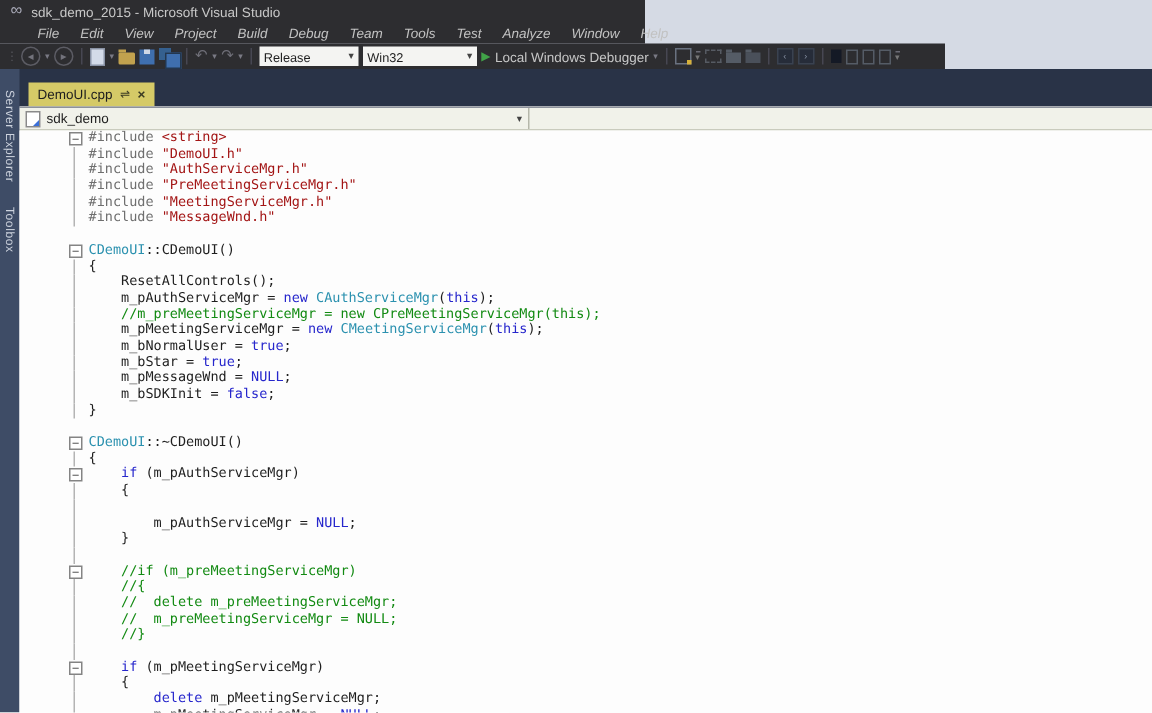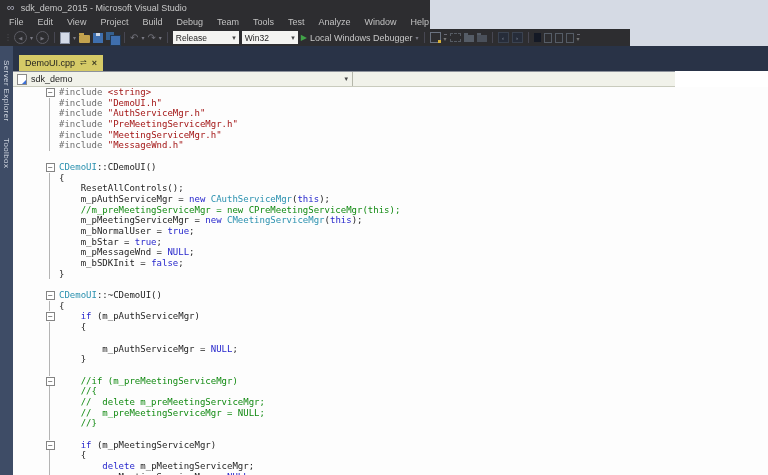--- a/index.html
+++ b/index.html
@@ -6,21 +6,21 @@
   .screen{position:relative;width:768px;height:475px;overflow:hidden;
     font-family:"Liberation Sans",sans-serif;background:#fff;
     -webkit-font-smoothing:antialiased;}
 
   
   .corner{position:absolute;left:0;top:0;width:768px;height:46px;background:var(--corner);}
   .titlemenu{position:absolute;left:0;top:0;width:430px;height:29px;background:var(--chrome);}
   .titlebar{height:15px;display:flex;align-items:center;padding-left:7px;gap:6px;}
   .vs-logo{color:#a9aab8;font-size:11px;line-height:9px;}
   .title-text{font-size:9px;color:#c8c8c8;white-space:nowrap;}
-  .menubar{height:14px;display:flex;align-items:center;padding-left:2px;}
+  .menubar{height:14px;display:flex;align-items:center;padding-left:18px;font-style:italic;}
   .menu-item{font-size:9px;color:#c2c2c2;padding:0 7px;white-space:nowrap;cursor:default;}
 
   .toolbar{position:absolute;left:0;top:29px;width:630px;height:17px;background:var(--chrome);
     display:flex;align-items:center;gap:3px;padding-left:4px;box-sizing:border-box;}
   .grip{color:#55555c;font-size:8px;letter-spacing:-1px;}
   .tsep{width:1px;height:11px;background:#474752;margin:0 2px;flex:none;}
   .circle-btn{width:11px;height:11px;border:1px solid #5c5c64;border-radius:50%;color:#73737c;
     font-size:5px;display:flex;align-items:center;justify-content:center;flex:none;}
   .caret{font-size:6px;color:#7a7a84;line-height:6px;}
   .caret-dark{font-size:7px;color:#444;line-height:7px;}
@@ -52,21 +52,21 @@
 
   
   .tabband{position:absolute;left:0;top:46px;width:768px;height:25px;background:var(--band);}
   .tab{position:absolute;left:19px;bottom:0;height:16px;background:var(--tab_active);
     display:flex;align-items:center;padding:0 6px;gap:5px;color:var(--tab_text);}
   .tab .lbl{font-size:9px;white-space:nowrap;}
   .tab .pin{font-size:8px;line-height:8px;color:#3a3a22;}
   .tab .close{font-size:9px;line-height:8px;color:#3a3a22;font-weight:bold;}
 
   
-  .navbar{position:absolute;left:13px;top:71px;width:662px;height:16px;background:var(--navbar);
+  .navbar{position:absolute;left:13px;top:71px;width:755px;height:16px;background:var(--navbar);
     border-top:1px solid #8d929b;border-bottom:1px solid #c9cbbd;box-sizing:border-box;display:flex;text-align:center;}
   .nav-combo{display:flex;align-items:center;font-size:9px;color:#1e1e1e;box-sizing:border-box;}
   .nav-combo .nav-caret{margin-left:auto;padding-right:4px;font-size:7px;color:#444;}
   .nc1{width:340px;padding-left:4px;gap:4px;border-right:1px solid #b5b7aa;}
   .nc2{flex:1;padding-left:6px;border-right:1px solid #b5b7aa;}
   .nc3{width:64px;}
   .proj-icon{width:8px;height:9px;background:#fff;border:1px solid #8a8a8a;position:relative;flex:none;}
   .proj-icon i{position:absolute;right:0;bottom:0;border-left:4px solid transparent;border-bottom:4px solid #3a6fd8;}
 
   
@@ -131,21 +131,21 @@
     <span class="tsep"></span>
     <span class="undo">↶</span>
     <span class="caret">▾</span>
     <span class="undo">↷</span>
     <span class="caret">▾</span>
     <span class="tsep"></span>
     <span class="combo" style="width:66px">
       <span class="lbl">Release</span>
       <span class="caret-dark">▾</span>
     </span>
-    <span class="combo" style="width:56px">
+    <span class="combo" style="width:76px">
       <span class="lbl">Win32</span>
       <span class="caret-dark">▾</span>
     </span>
     <span class="play">▶</span>
     <span class="run-label">Local Windows Debugger</span>
     <span class="caret">▾</span>
     <span class="tsep"></span>
     <span class="icon-attach"></span>
     <span class="overflow">▾</span>
     <span class="icon-dashed"></span>

